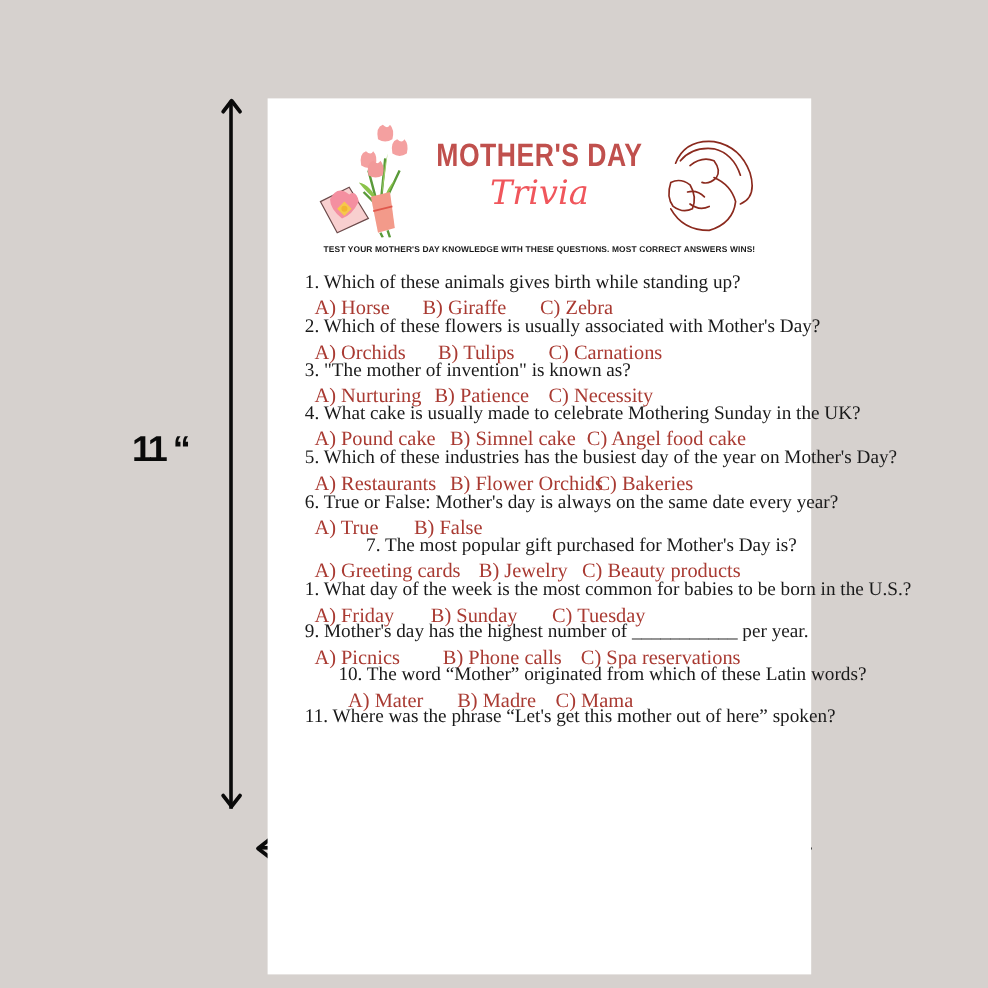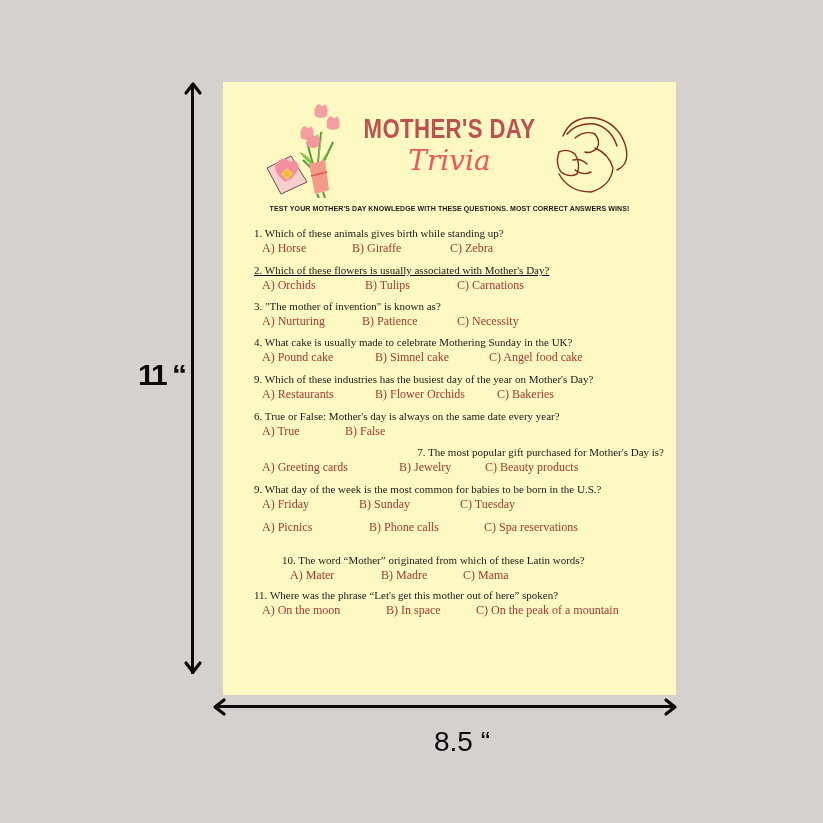--- a/index.html
+++ b/index.html
@@ -1,28 +1,28 @@
 <!DOCTYPE html>
 <html><head>
   <meta charset="utf-8">
   <style>
     html, body { margin:0; padding:0; }
     body { width:823px; height:823px; background:#d6d1ce; position:relative; overflow:hidden; font-family:"DejaVu Serif", serif; }
-    .page { position:absolute; left:223px; top:82px; width:453px; height:613px; background:#fef9c3; }
+    .page { position:absolute; left:223px; top:82px; width:453px; height:730px; background:#ffffff; }
     .title-main { position:absolute; left:0; width:453px; top:32px; text-align:center; font-family:"Liberation Sans", sans-serif; font-weight:bold; font-size:27px; color:#c0504d; letter-spacing:0.5px; transform:scaleX(0.82); }
     .title-sub { position:absolute; left:0; width:453px; top:62px; text-align:center; font-family:"DejaVu Serif", serif; font-style:italic; font-size:28px; color:#f0565c; }
     .subtitle { position:absolute; left:0; width:453px; top:123px; text-align:center; font-family:"Liberation Sans", sans-serif; font-weight:bold; font-size:7px; color:#1a1a1a; letter-spacing:0.1px; }
     .qlist { position:absolute; left:31px; top:145px; width:410px; }
     .q { position:absolute; left:0; width:410px; }
-    .q-text { font-family:"Liberation Serif", serif; font-size:11px; color:#1a1a1a; white-space:nowrap; }
+    .q-text { font-family:"Liberation Serif", serif; font-size:16px; color:#1a1a1a; white-space:nowrap; }
     .opts { position:relative; height:16px; margin-top:2px; }
-    .opt { position:absolute; top:0; font-family:"Liberation Serif", serif; font-size:12px; color:#a93a32; white-space:nowrap; }
+    .opt { position:absolute; top:0; font-family:"Liberation Serif", serif; font-size:17px; color:#a93a32; white-space:nowrap; }
     .arrow-v { position:absolute; left:191px; top:84px; width:3px; height:590px; background:#0a0a0a; }
     .arrow-h { position:absolute; left:215px; top:705px; width:460px; height:3px; background:#0a0a0a; }
-    .dim-label { position:absolute; font-family:"Liberation Sans", sans-serif; color:#0a0a0a;margin-left:28px; }
+    .dim-label { position:absolute; font-family:"Liberation Sans", sans-serif; color:#0a0a0a; }
     .dim-h { left:110px; top:358px; font-size:30px; font-weight:bold; letter-spacing:-2px; }
     .dim-w { left:406px; top:726px; font-size:28px; }
     svg { position:absolute; }
   </style>
 </head>
 <body>
 
 <div class="arrow-v"></div>
 <svg style="left:183px;top:80px;" width="20" height="16" viewBox="0 0 20 16">
     <polyline points="3,13 10,4 17,13" fill="none" stroke="#0a0a0a" stroke-width="3.2" stroke-linecap="round" stroke-linejoin="round"></polyline>
@@ -84,21 +84,21 @@
 
   <div class="qlist">
     <div class="q" style="top:0px;">
       <div class="q-text">1.  Which of these animals gives birth while standing up?</div>
       <div class="opts">
           <span class="opt" style="left:8px">A) Horse</span>
           <span class="opt" style="left:98px">B)  Giraffe</span>
           <span class="opt" style="left:196px">C) Zebra</span>
         </div>
     </div>
-    <div class="q" style="top:37px;text-decoration:underline;">
+    <div class="q" style="top:37px;">
       <div class="q-text">2. Which of these flowers is usually associated with Mother's Day?</div>
       <div class="opts">
           <span class="opt" style="left:8px">A) Orchids</span>
           <span class="opt" style="left:111px">B) Tulips</span>
           <span class="opt" style="left:203px">C) Carnations</span>
         </div>
     </div>
     <div class="q" style="top:73px;">
       <div class="q-text">3. "The mother of invention" is known as?</div>
       <div class="opts">
@@ -109,21 +109,21 @@
     </div>
     <div class="q" style="top:109px;">
       <div class="q-text">4. What cake is usually made to celebrate Mothering Sunday in the UK?</div>
       <div class="opts">
           <span class="opt" style="left:8px">A) Pound cake</span>
           <span class="opt" style="left:121px">B) Simnel cake</span>
           <span class="opt" style="left:235px">C) Angel food cake</span>
         </div>
     </div>
     <div class="q" style="top:146px;">
-      <div class="q-text">9.  Which of these industries has the busiest day of the year on Mother's Day?</div>
+      <div class="q-text">5.  Which of these industries has the busiest day of the year on Mother's Day?</div>
       <div class="opts">
           <span class="opt" style="left:8px">A) Restaurants</span>
           <span class="opt" style="left:121px">B) Flower Orchids</span>
           <span class="opt" style="left:243px">C) Bakeries</span>
         </div>
     </div>
     <div class="q" style="top:183px;">
       <div class="q-text">6. True or False: Mother's day is always on the same date every year?</div>
       <div class="opts">
           <span class="opt" style="left:8px">A) True</span>
@@ -133,44 +133,40 @@
     </div>
     <div class="q" style="top:219px;text-align:right;">
       <div class="q-text">7. The most popular gift purchased for Mother's Day is?</div>
       <div class="opts">
           <span class="opt" style="left:8px">A) Greeting cards</span>
           <span class="opt" style="left:145px">B) Jewelry</span>
           <span class="opt" style="left:231px">C) Beauty products</span>
         </div>
     </div>
     <div class="q" style="top:256px;">
-      <div class="q-text">9. What day of the week is the most common for babies to be born in the U.S.?</div>
+      <div class="q-text">1. What day of the week is the most common for babies to be born in the U.S.?</div>
       <div class="opts">
           <span class="opt" style="left:8px">A) Friday</span>
           <span class="opt" style="left:105px">B) Sunday</span>
           <span class="opt" style="left:206px">C) Tuesday</span>
         </div>
     </div>
     <div class="q" style="top:291px;">
+      <div class="q-text">9. Mother's day has the highest number of ___________ per year.</div>
       <div class="opts">
           <span class="opt" style="left:8px">A) Picnics</span>
           <span class="opt" style="left:115px">B) Phone calls</span>
           <span class="opt" style="left:230px">C) Spa reservations</span>
         </div>
     </div>
     <div class="q" style="top:327px;margin-left:28px;">
       <div class="q-text">10. The word “Mother” originated from which of these Latin words?</div>
       <div class="opts">
           <span class="opt" style="left:8px">A) Mater</span>
           <span class="opt" style="left:99px">B) Madre</span>
           <span class="opt" style="left:181px">C) Mama</span>
         </div>
     </div>
     <div class="q" style="top:362px;">
       <div class="q-text">11. Where was the phrase “Let's get this mother out of here” spoken?</div>
-      <div class="opts">
-          <span class="opt" style="left:8px">A) On the moon</span>
-          <span class="opt" style="left:132px">B) In space</span>
-          <span class="opt" style="left:222px">C) On the peak of a mountain</span>
-        </div>
     </div>
   </div>
 </div>
 
 </body></html>

